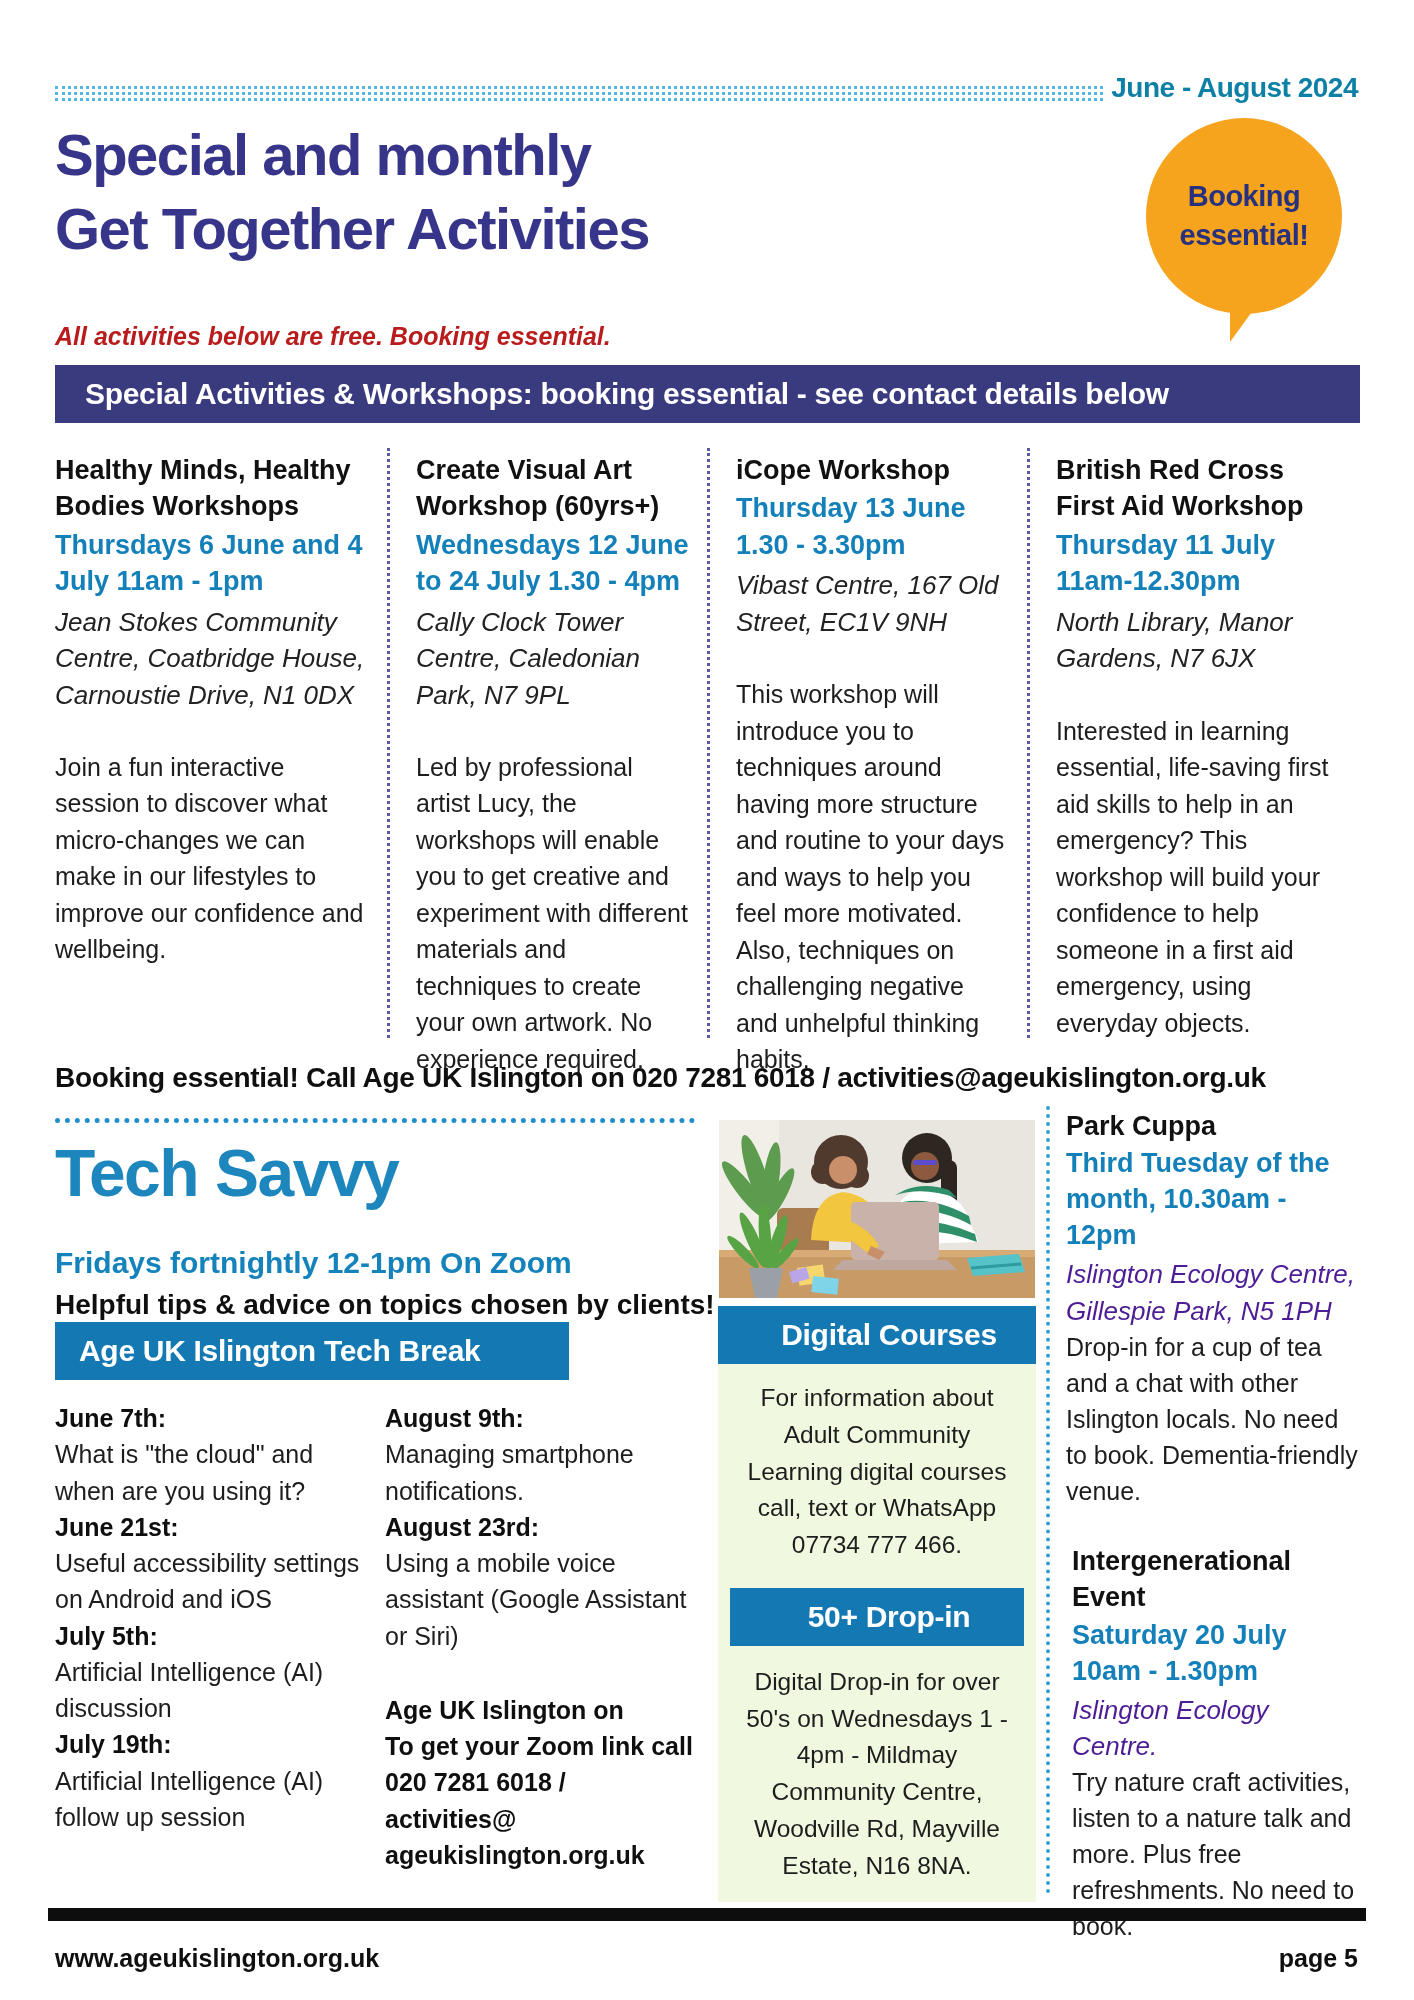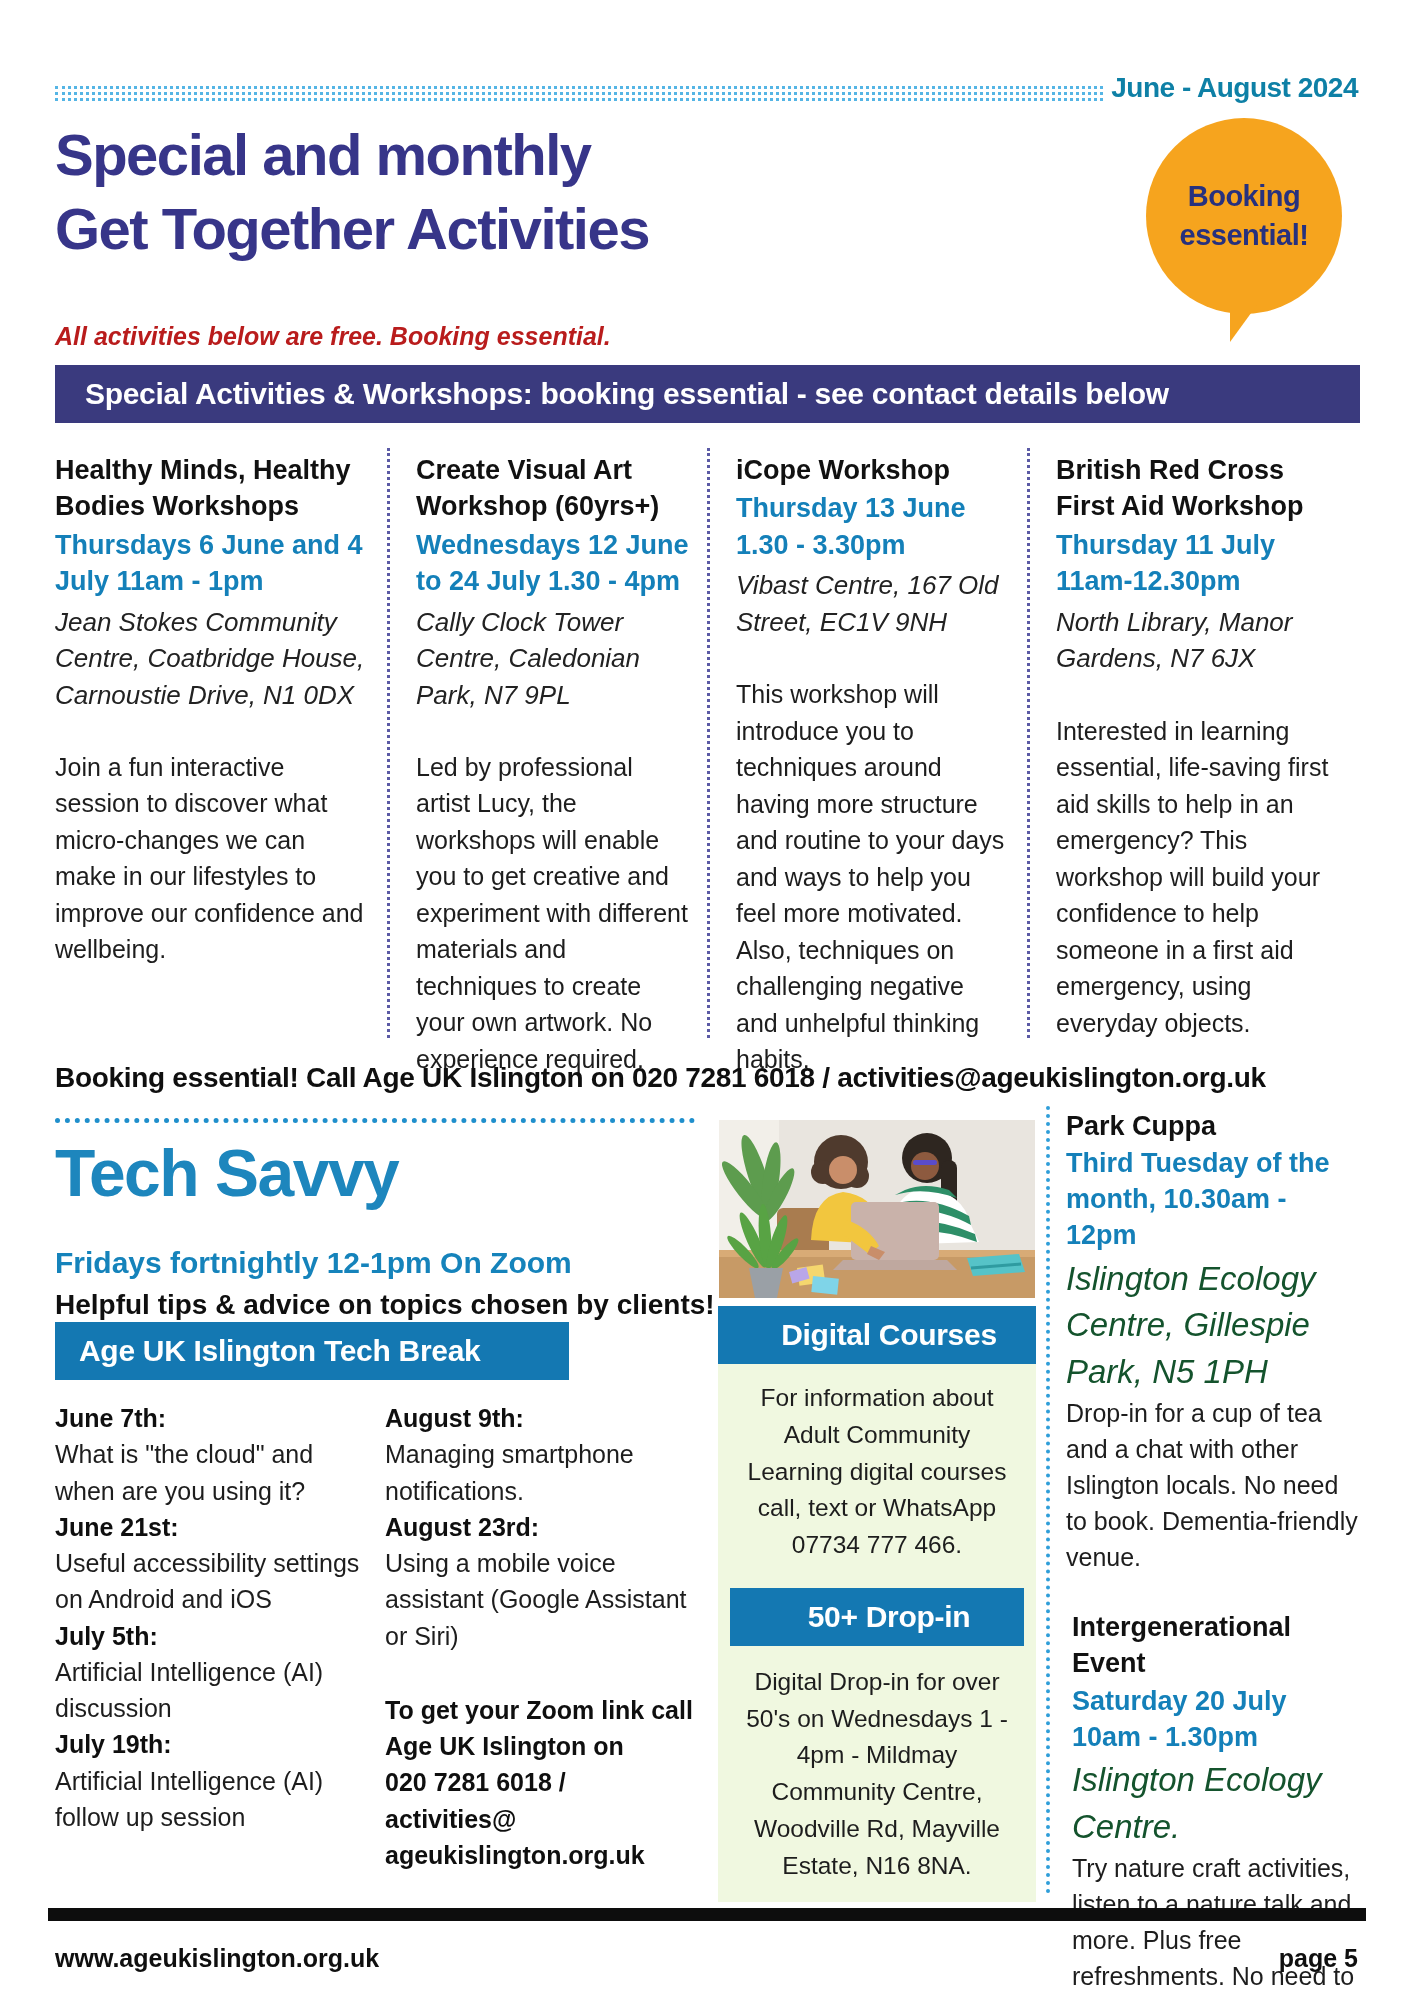--- a/index.html
+++ b/index.html
@@ -99,21 +99,21 @@
   .green-panel .inner-banner{margin:24px -4px 0 -4px;}
   .green-panel .para2{margin:18px 0 0 0;}
   
   .right-col{
     position:absolute;left:1046px;top:1106px;width:314px;height:788px;
     border-left:4px dotted #2f9ed9;box-sizing:border-box;
     padding-left:16px;
   }
   .rtitle{font-size:27px;font-weight:800;color:#111;line-height:1.35;margin:2px 0 0 0;}
   .rdate{font-size:27px;font-weight:800;color:#1480b9;line-height:1.33;margin:2px 0;}
-  .rvenue{font-size:33px;font-style:italic;color:#14532d;line-height:1.4;margin:2px 0 0 0;}
+  .rvenue{font-size:26px;font-style:italic;color:#4c1d95;line-height:1.4;margin:2px 0 0 0;}
   .rbody{font-size:25px;color:#1d1d1d;line-height:1.44;margin:0;}
   .r-event2{margin-top:34px;padding-left:6px;}
   
   .footer-bar{position:absolute;left:48px;top:1908px;width:1318px;height:13px;background:#0d0d0d;}
   .footer-url{position:absolute;left:55px;top:1944px;font-size:25px;font-weight:800;color:#0f0f0f;}
   .footer-page{position:absolute;right:56px;top:1944px;font-size:25px;font-weight:800;color:#0f0f0f;}
 </style>
 </head>
 <body>
 
@@ -185,22 +185,22 @@
       <div class="tdesc">Artificial Intelligence (AI) discussion</div>
       <div class="tlabel">July 19th:</div>
       <div class="tdesc">Artificial Intelligence (AI) follow up session</div>
     </div>
     <div class="tcol b">
       <div class="tlabel">August 9th:</div>
       <div class="tdesc">Managing smartphone notifications.</div>
       <div class="tlabel">August 23rd:</div>
       <div class="tdesc">Using a mobile voice assistant (Google Assistant or Siri)</div>
       <div class="zoom-note">
+        <div>Age UK Islington on</div>
         <div>To get your Zoom link call</div>
-        <div>Age UK Islington on</div>
         <div>020 7281 6018 /</div>
         <div>activities@</div>
         <div>ageukislington.org.uk</div>
       </div>
     </div>
   </div>
 
   <div class="mid-col">
     <svg class="photo" viewBox="0 0 316 178" xmlns="http://www.w3.org/2000/svg">
       <rect x="0" y="0" width="316" height="178" fill="#e9e5df"></rect>

